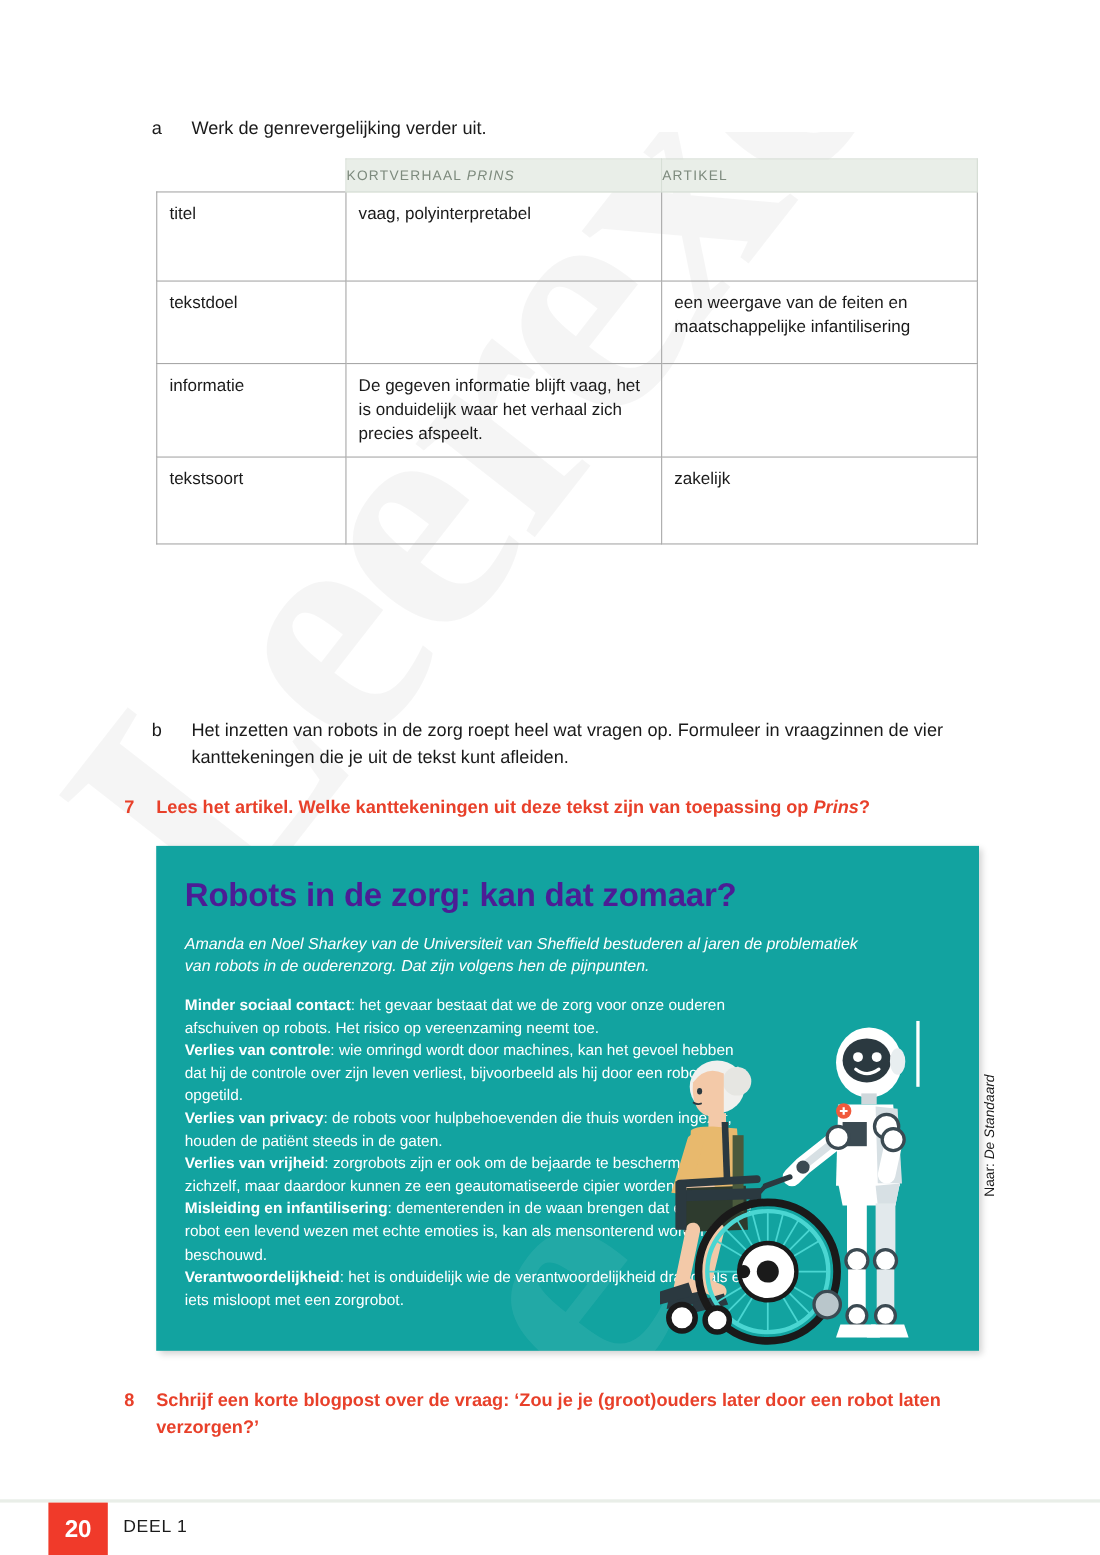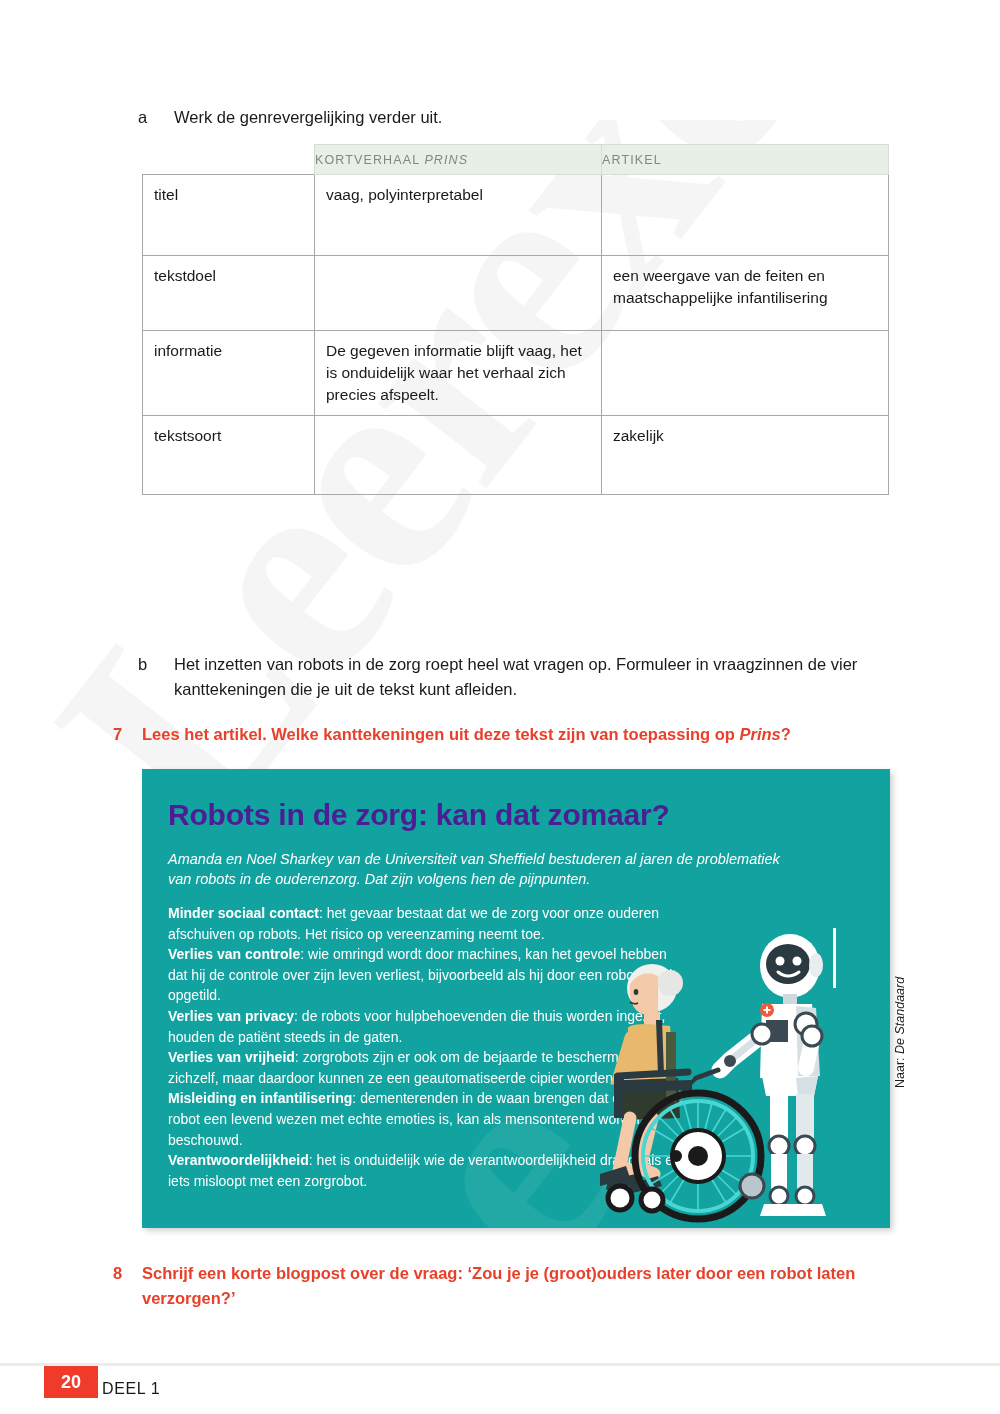--- a/index.html
+++ b/index.html
@@ -237,33 +237,33 @@
     width: 1000px;
     height: 3px;
     background: #e9eee8;
     z-index: 2;
   }
   .footer-badge {
     position: absolute;
     left: 44px;
     top: 1366px;
     width: 54px;
-    height: 32px;
+    height: 48px;
     background: #f03a2a;
     color: #ffffff;
-    font-size: 18px;
+    font-size: 22px;
     font-weight: 700;
     display: flex;
     align-items: center;
     justify-content: center;
     z-index: 3;
   }
   .footer-label {
     position: absolute;
-    left: 102px;
+    left: 112px;
     top: 1380px;
     font-size: 16px;
     letter-spacing: 0.04em;
     color: #1a1a1a;
     z-index: 3;
   }
 </style>
 </head>
 <body>
 

